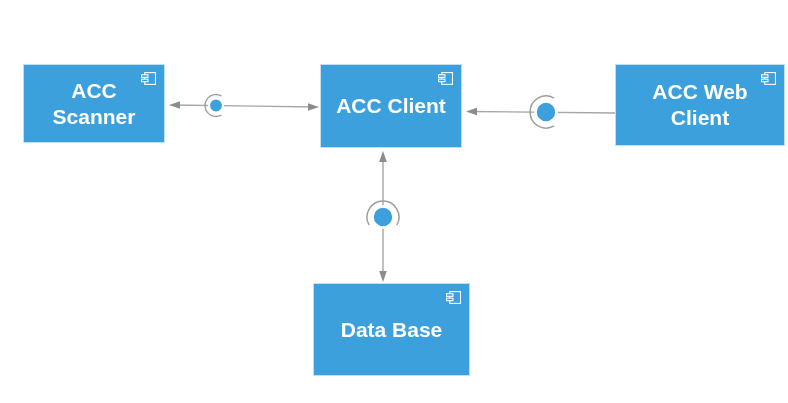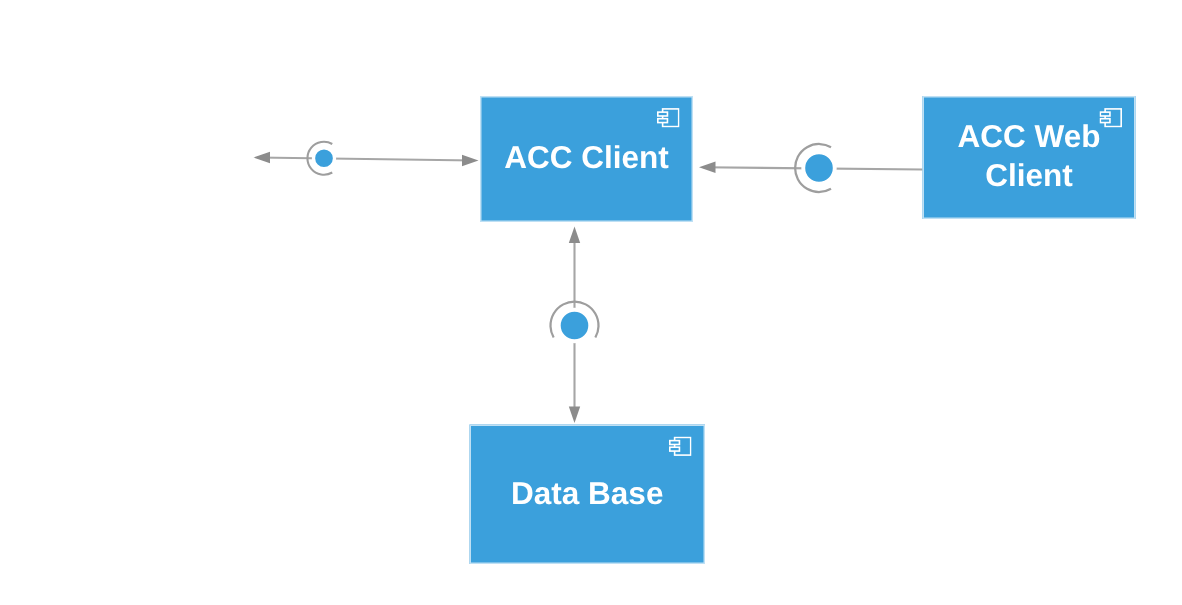--- a/index.html
+++ b/index.html
@@ -32,21 +32,21 @@
     align-items: center;
     justify-content: center;
     text-align: center;
     font-size: 21px;
     font-weight: bold;
     line-height: 1.22;
     padding: 0 10px;
   }
   .node-scanner    { left: 23px;  top: 64px;  width: 142px; height: 79px; }
   .node-service    { left: 320px; top: 64px;  width: 142px; height: 84px; }
-  .node-web-client { left: 615px; top: 64px;  width: 142px; height: 82px; }
+  .node-web-client { left: 615px; top: 64px;  width: 170px; height: 82px; }
   .node-database   { left: 313px; top: 283px; width: 157px; height: 93px; }
   .comp-icon {
     position: absolute;
     top: 7px;
     right: 8px;
     width: 15px;
     height: 13px;
   }
   .node-label {
     display: block;
@@ -77,20 +77,28 @@
 
     <g>
       <line x1="383" y1="154" x2="383" y2="279" style="stroke:var(--connector);stroke-width:1.4"></line>
       <polygon points="383,151 379.2,162 386.8,162" style="fill:var(--arrowhead)"></polygon>
       <polygon points="383,282 379.2,271 386.8,271" style="fill:var(--arrowhead)"></polygon>
       <path d="M396.9 225 A16 16 0 1 0 369.1 225" style="fill:none;stroke:var(--socket-arc);stroke-width:1.5"></path>
       <circle cx="383" cy="217" r="10.5" style="fill:var(--ball-fill);stroke:var(--ball-ring);stroke-width:2.6"></circle>
     </g>
   </svg>
 
+  <div class="node node-scanner">
+    <svg class="comp-icon" viewBox="0 0 14 12">
+      <rect x="3.5" y="0.5" width="10" height="11" fill="none" stroke="#ffffff" stroke-width="1"></rect>
+      <rect x="0.5" y="2.5" width="6" height="2.4" style="fill:var(--node-fill)" stroke="#ffffff" stroke-width="1"></rect>
+      <rect x="0.5" y="6.6" width="6" height="2.4" style="fill:var(--node-fill)" stroke="#ffffff" stroke-width="1"></rect>
+    </svg>
+    <span class="node-label">ACC Scanner</span>
+  </div>
 
   <div class="node node-service">
     <svg class="comp-icon" viewBox="0 0 14 12">
       <rect x="3.5" y="0.5" width="10" height="11" fill="none" stroke="#ffffff" stroke-width="1"></rect>
       <rect x="0.5" y="2.5" width="6" height="2.4" style="fill:var(--node-fill)" stroke="#ffffff" stroke-width="1"></rect>
       <rect x="0.5" y="6.6" width="6" height="2.4" style="fill:var(--node-fill)" stroke="#ffffff" stroke-width="1"></rect>
     </svg>
     <span class="node-label">ACC Client</span>
   </div>
 

